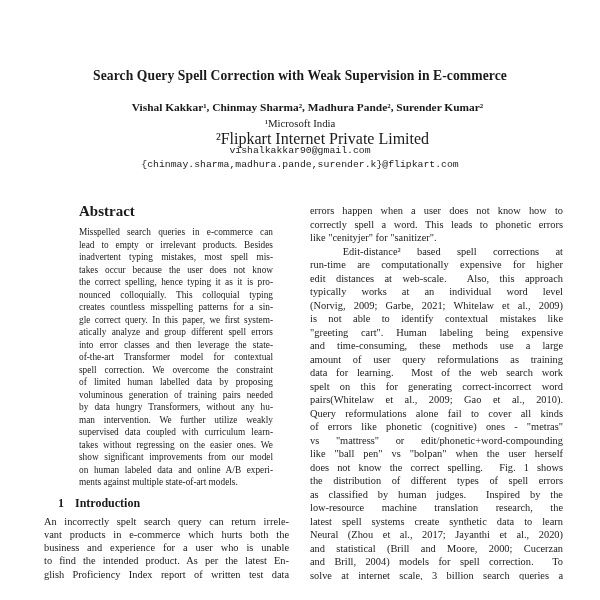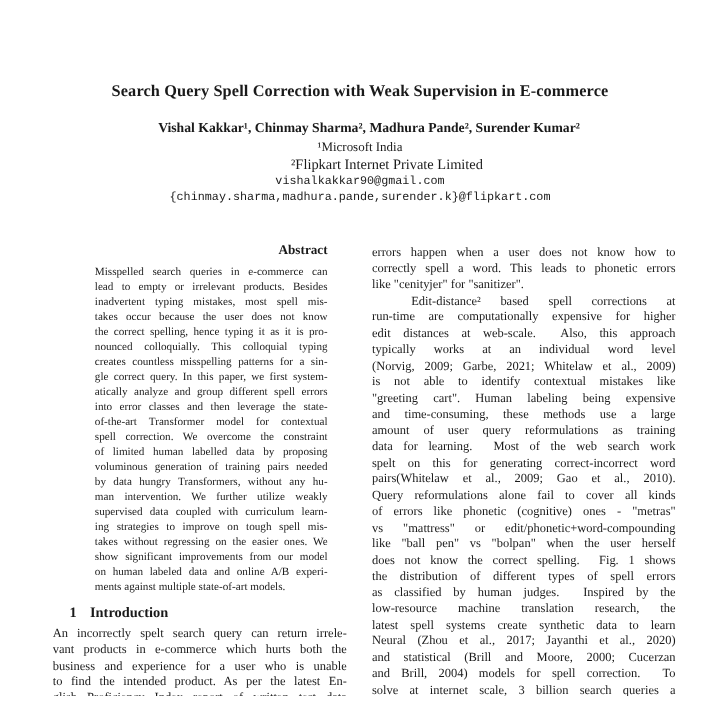--- a/index.html
+++ b/index.html
@@ -8,32 +8,32 @@
     width: 600px; height: 580px;
     background: #ffffff;
     color: #1a1a1a;
     font-family: "Liberation Serif", serif;
     overflow: hidden;
   }
   .center-line { position: absolute; left: 0; right: 0; text-align: center; white-space: pre; }
   .title   { top: 68px;  font-size: 13.6px; font-weight: bold; letter-spacing: .1px; }
   .authors { top: 101px; font-size: 11.4px; font-weight: bold; padding-left: 15px; }
   .affil1  { top: 117px; font-size: 10.8px; }
-  .affil2  { top: 130px; font-size: 12px; margin-left: 45px; }
+  .affil2  { top: 130px; font-size: 16px; margin-left: 45px; }
   .email   { font-family: "Liberation Mono", monospace; font-size: 9.8px; }
   .email1  { top: 145px; }
   .email2  { top: 159px; }
 
   .col { position: absolute; }
   .col-left  { left: 44px;  top: 200px; width: 245px; }
   .col-right { left: 310px; top: 204px; width: 253px; }
 
   .abstract-heading {
     margin: 3px 0 6px 35px; width: 194px;
-    text-align: right; font-weight: bold; font-size: 11px;
+    text-align: left; font-weight: bold; font-size: 15px;
   }
   .abstract-body {
     margin-left: 35px; width: 194px;
     font-size: 9.3px; --lh: 12.5px; line-height: 12.5px;
   }
   .section-heading {
     margin-top: 7px; padding-left: 14px;
     font-weight: bold; font-size: 12px; height: 15px;
   }
   .sec-num { display: inline-block; min-width: 17px; }
@@ -76,21 +76,20 @@
           <div class="line">gle correct query. In this paper, we first system-</div>
           <div class="line">atically analyze and group different spell errors</div>
           <div class="line">into error classes and then leverage the state-</div>
           <div class="line">of-the-art Transformer model for contextual</div>
           <div class="line">spell correction. We overcome the constraint</div>
           <div class="line">of limited human labelled data by proposing</div>
           <div class="line">voluminous generation of training pairs needed</div>
           <div class="line">by data hungry Transformers, without any hu-</div>
           <div class="line">man intervention. We further utilize weakly</div>
           <div class="line">supervised data coupled with curriculum learn-</div>
-          <div class="line">ing strategies to improve on tough spell mis-</div>
           <div class="line">takes without regressing on the easier ones. We</div>
           <div class="line">show significant improvements from our model</div>
           <div class="line">on human labeled data and online A/B experi-</div>
           <div class="line">ments against multiple state-of-art models.</div>
         </div>
       </div>
     <div class="section-heading">
       <span class="sec-num">1</span><span class="sec-title">Introduction</span>
     </div>
     <div class="body-text">

